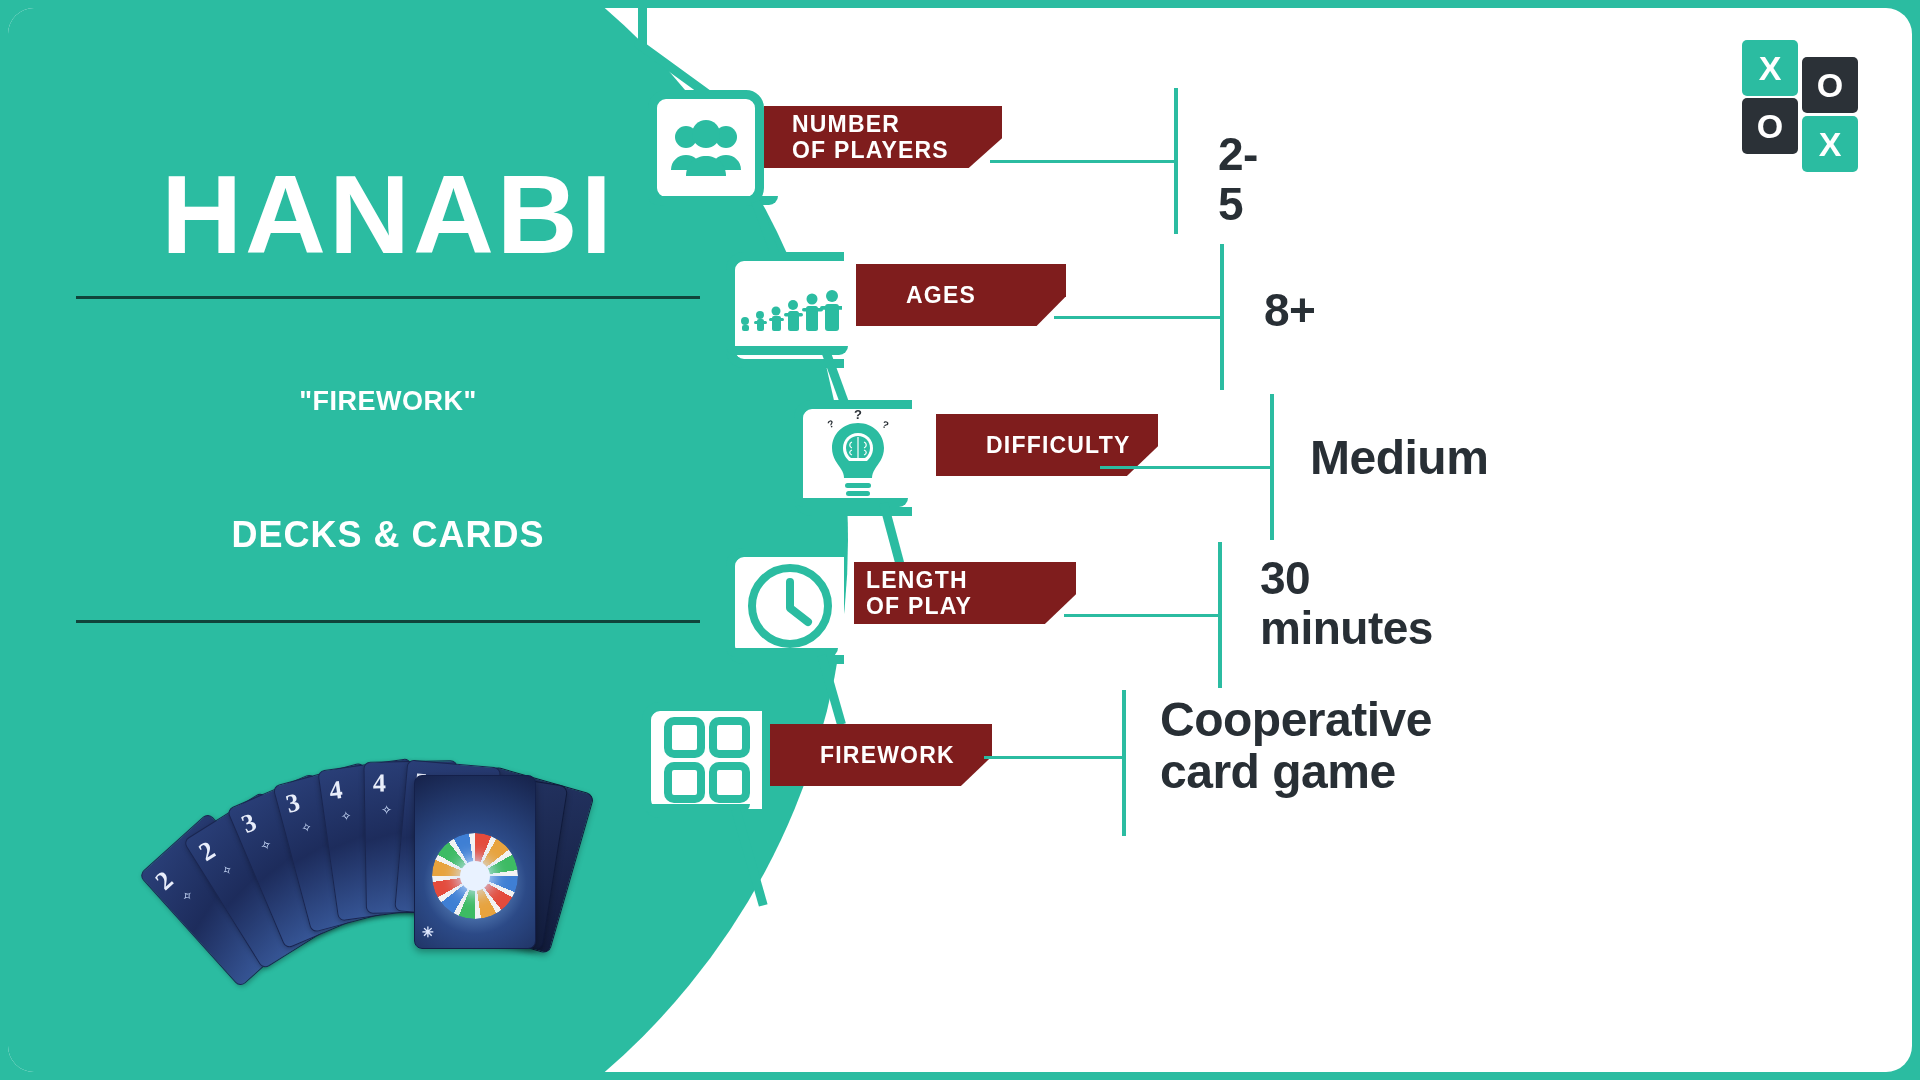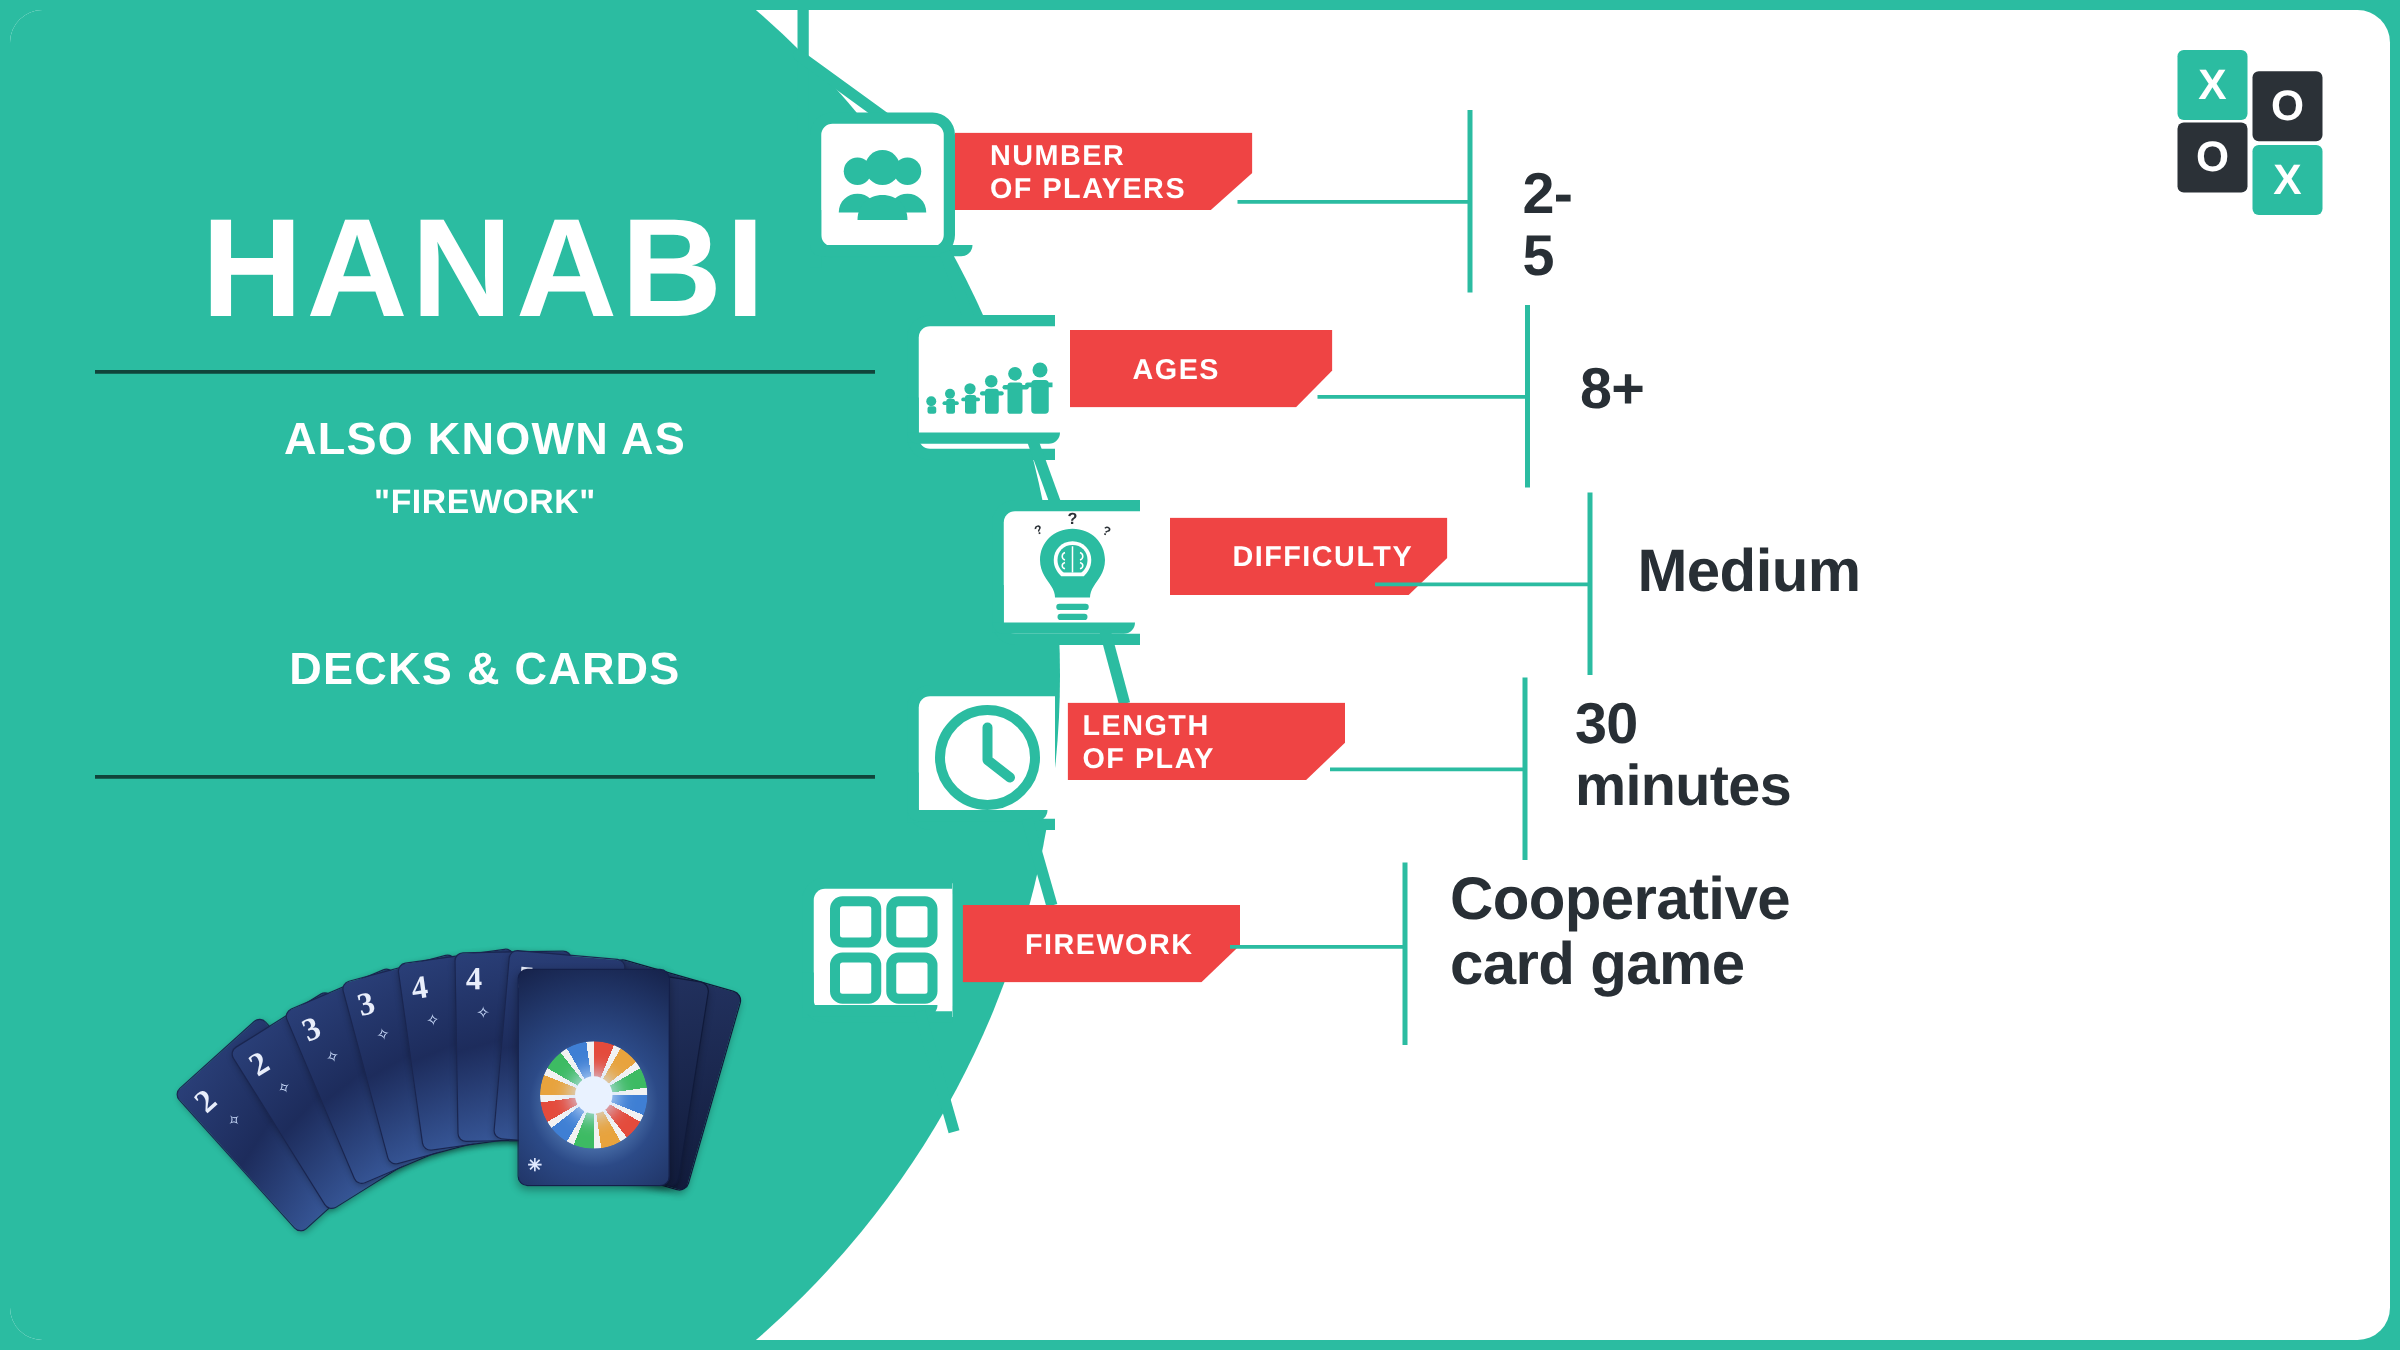--- a/index.html
+++ b/index.html
@@ -113,21 +113,21 @@
   .rows{position:absolute;left:0;top:0;width:1904px;height:1064px;}
 
   .row{position:absolute;}
   .icon-box{
     position:absolute;width:116px;height:116px;
     border:9px solid #2BBCA1;border-radius:18px;
     box-sizing:border-box;background:#FFFFFF;
     display:flex;align-items:center;justify-content:center;
   }
   .banner{
-    position:absolute;height:62px;background:#ef4444;
+    position:absolute;height:62px;background:#7f1d1d;
     display:flex;align-items:center;
     box-sizing:border-box;padding-left:28px;
     clip-path:polygon(0 0, 100% 0, 100% 52%, 86% 100%, 0 100%);
   }
   .banner-label{
     color:#FFFFFF;font-size:23px;font-weight:bold;letter-spacing:1.2px;line-height:1.15;
     white-space:pre-line;
   }
   .conn-h{position:absolute;height:3px;background:#2BBCA1;}
   .conn-v{position:absolute;width:4px;background:#2BBCA1;}
@@ -154,21 +154,20 @@
 <body>
 
 <div id="stage">
   <div class="white-card">
 
     <div class="left-panel"></div>
 
     <div class="left-content">
       <div class="title">HANABI</div>
       <div class="rule rule-1"></div>
-      <div class="aka-label">ALSO KNOWN AS</div>
       <div class="aka-value">"FIREWORK"</div>
       <div class="decks-label">DECKS &amp; CARDS</div>
       <div class="rule rule-2"></div>
 
       <div class="cards-wrap">
         <div class="darkcard" style="left:250px;transform:rotate(16deg);"></div>
         <div class="darkcard" style="left:232px;transform:rotate(9deg);"></div>
 
         <div class="pcard" style="transform:rotate(-42deg) translateY(-6px);left:14px;top:86px;">
           <span class="num">2</span>

